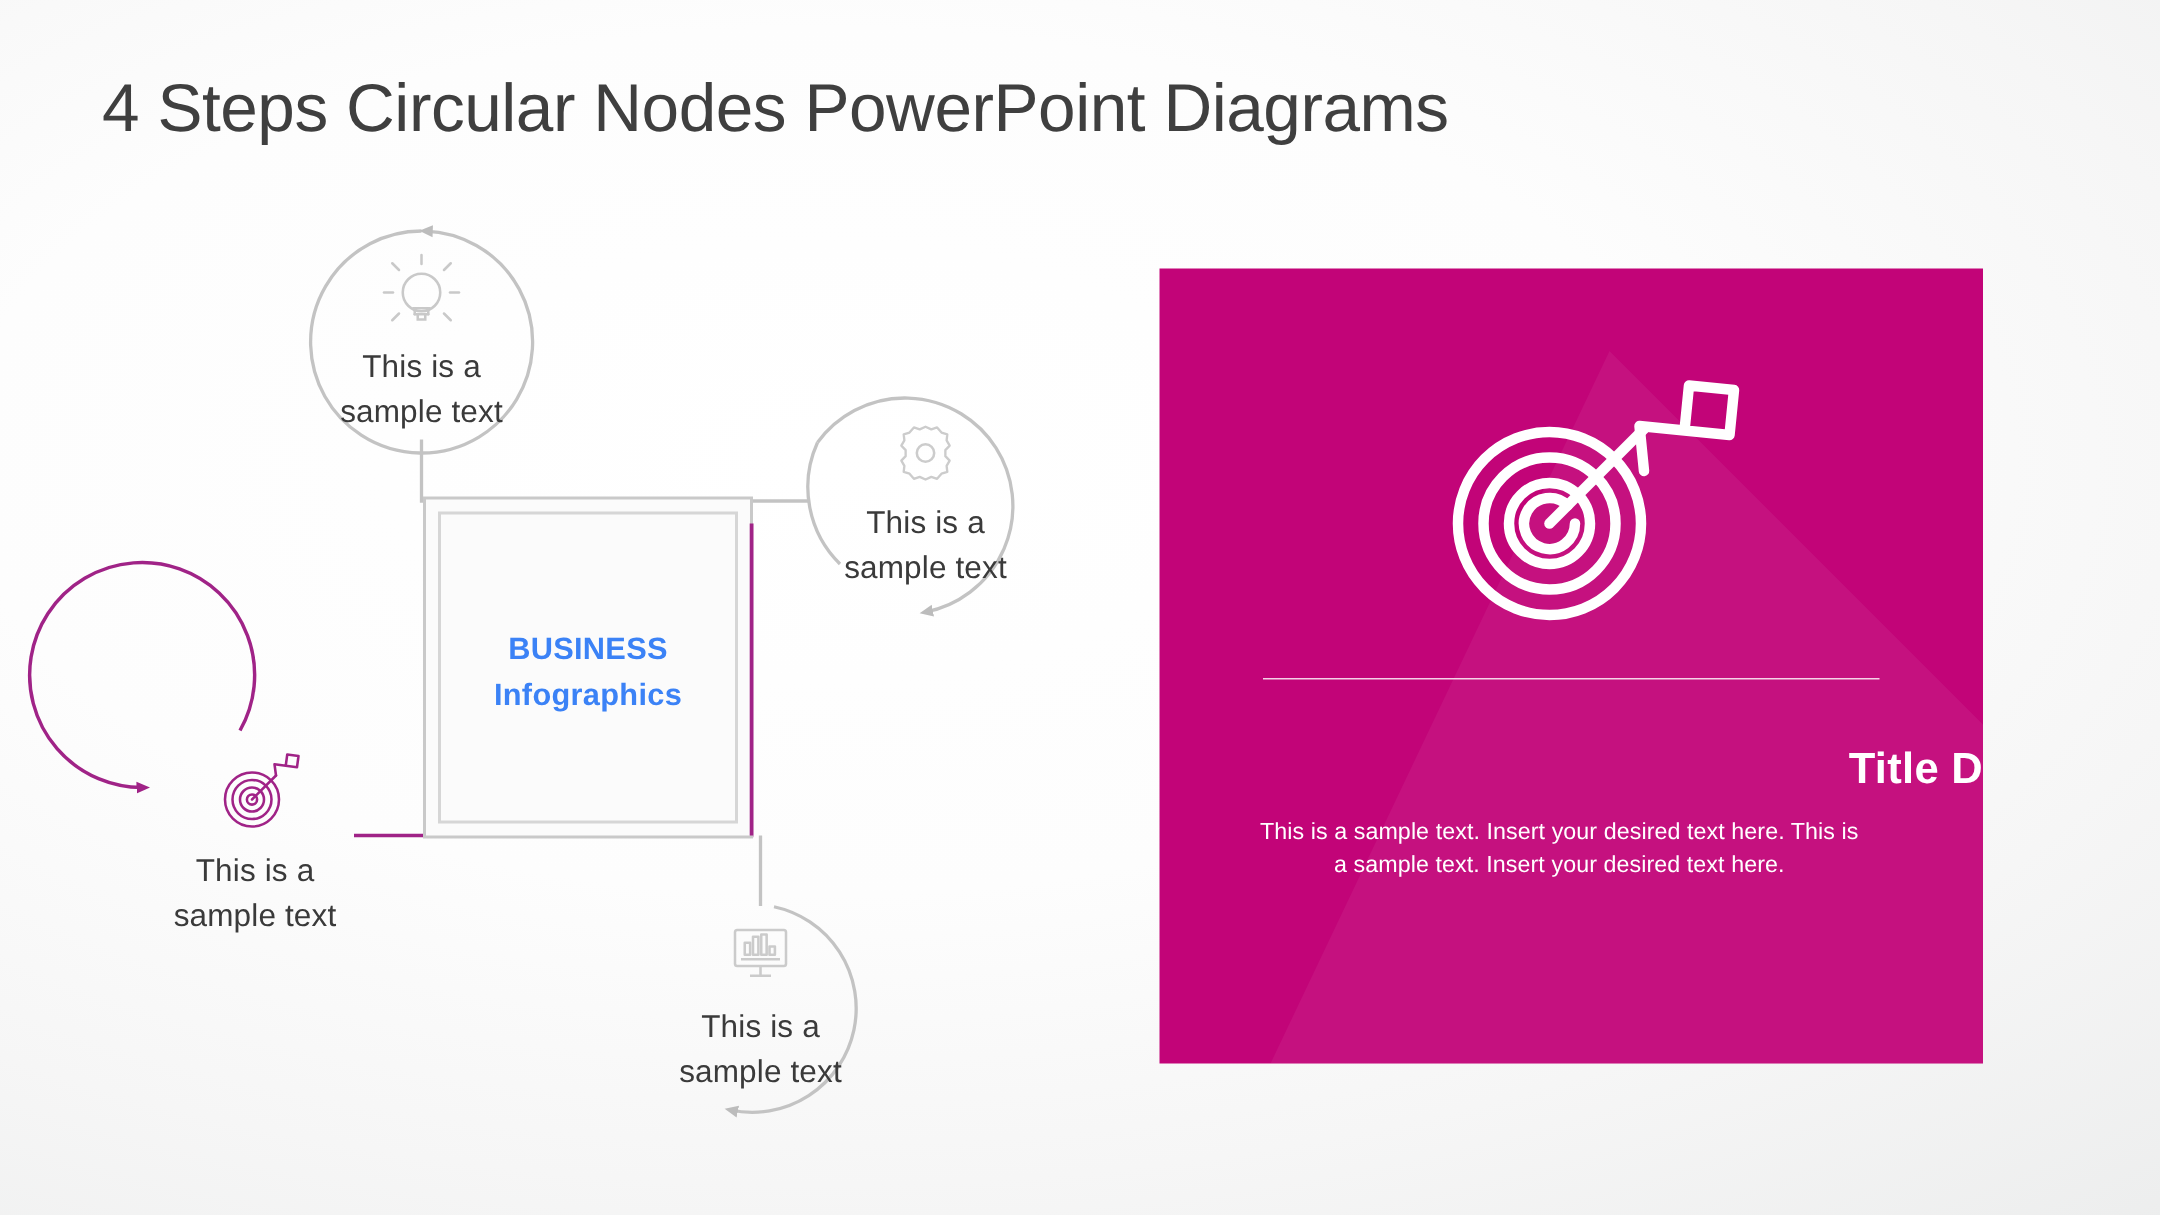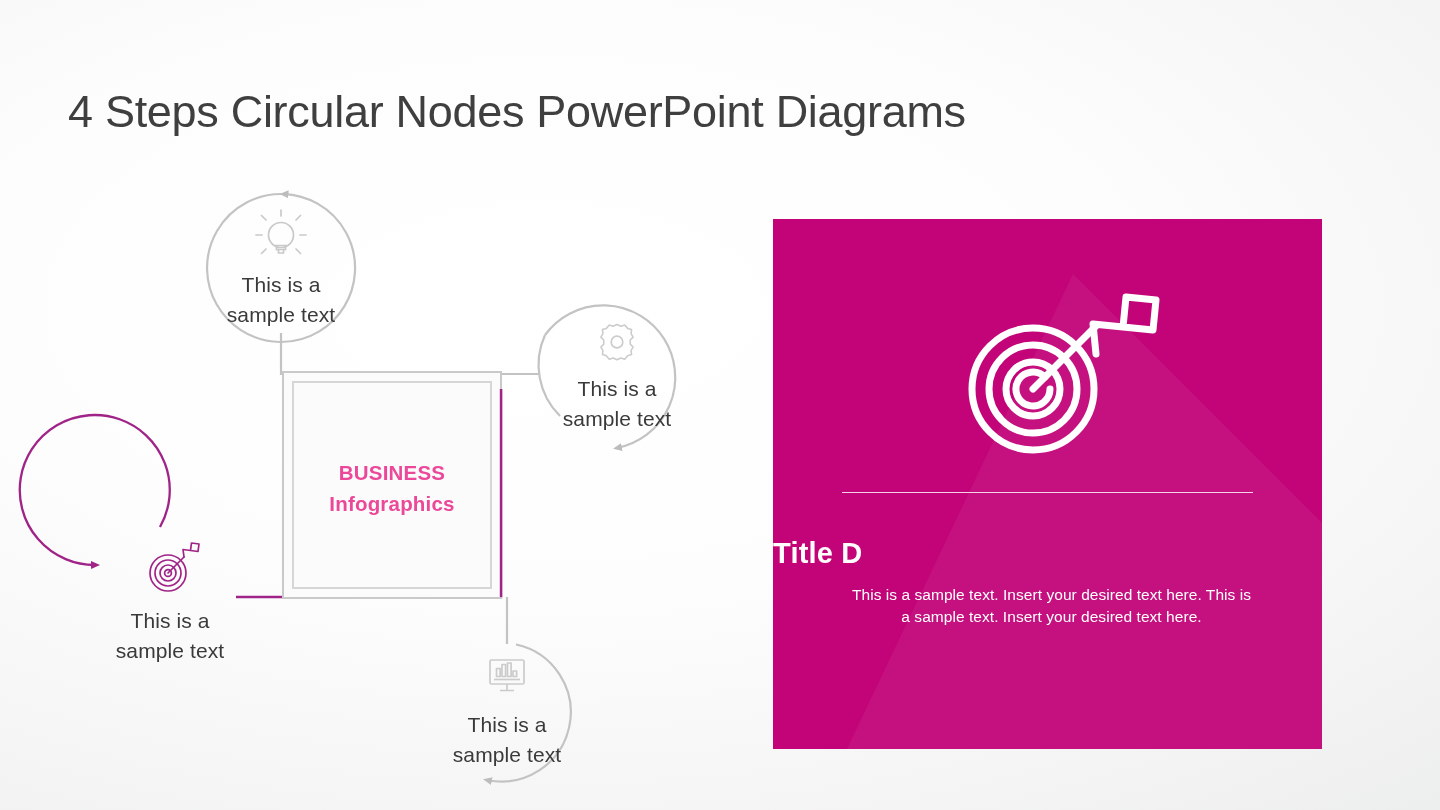--- a/index.html
+++ b/index.html
@@ -3,21 +3,21 @@
 <meta charset="utf-8">
 <style>
   * { margin:0; padding:0; box-sizing:border-box; }
   html,body { width:1440px; height:810px; overflow:hidden; }
   body {
     font-family:"Liberation Sans", sans-serif;
     background:
       radial-gradient(ellipse 95% 85% at 38% 38%, #ffffff 0%, #fdfdfd 42%, #f6f6f6 70%, #eceded 100%);
     position:relative;
   }
-  #slide { position:absolute; inset:0;margin-top:40px; }
+  #slide { position:absolute; inset:0; }
 
   
   .slide-title{
     position:absolute; left:68px; top:46px;
     font-size:45px; font-weight:400; color:#3f3f3f;
     letter-spacing:-0.3px; white-space:nowrap;
     font-family:"Liberation Sans", sans-serif;
   }
 
   
@@ -25,45 +25,45 @@
 
   
   .node-label{
     position:absolute; text-align:center; color:#3a3a3a;
     font-size:21px; line-height:1.42; letter-spacing:.1px;
     white-space:pre-line; pointer-events:none;
   }
 
   
   .center-text{
-    position:absolute; text-align:center; color:#ec4899;
+    position:absolute; text-align:center; color:#3b82f6;
     font-weight:bold; font-size:20.5px; line-height:1.5;
     white-space:pre-line; letter-spacing:.2px;
   }
 
   
   .panel{
     position:absolute; left:773px; top:179px; width:549px; height:530px;
     background:#C20478; overflow:hidden;
   }
   .panel-shadow{
     position:absolute; left:0; top:0; width:100%; height:100%;
     pointer-events:none;
   }
   .panel-icon{ position:absolute; left:50%; top:62px; transform:translateX(-50%); }
   .panel-rule{
     position:absolute; left:69px; top:273px; width:411px; height:1px;
     background:rgba(255,255,255,.82);
   }
   .panel-title{
-    position:absolute; left:0; right:0; top:318px; text-align:left;
+    position:absolute; left:0; right:0; top:318px; text-align:right;
     color:#fff; font-size:29px; font-weight:bold; letter-spacing:.2px;
   }
   .panel-body{
-    position:absolute; left:76px; width:405px; top:365px; text-align:center;
+    position:absolute; left:64px; width:405px; top:365px; text-align:center;
     color:#fff; font-size:15.5px; line-height:1.45; letter-spacing:.05px;
   }
 </style>
 </head>
 <body>
 
 <div id="slide">
 
   <div class="slide-title">4 Steps Circular Nodes PowerPoint Diagrams</div>
 

